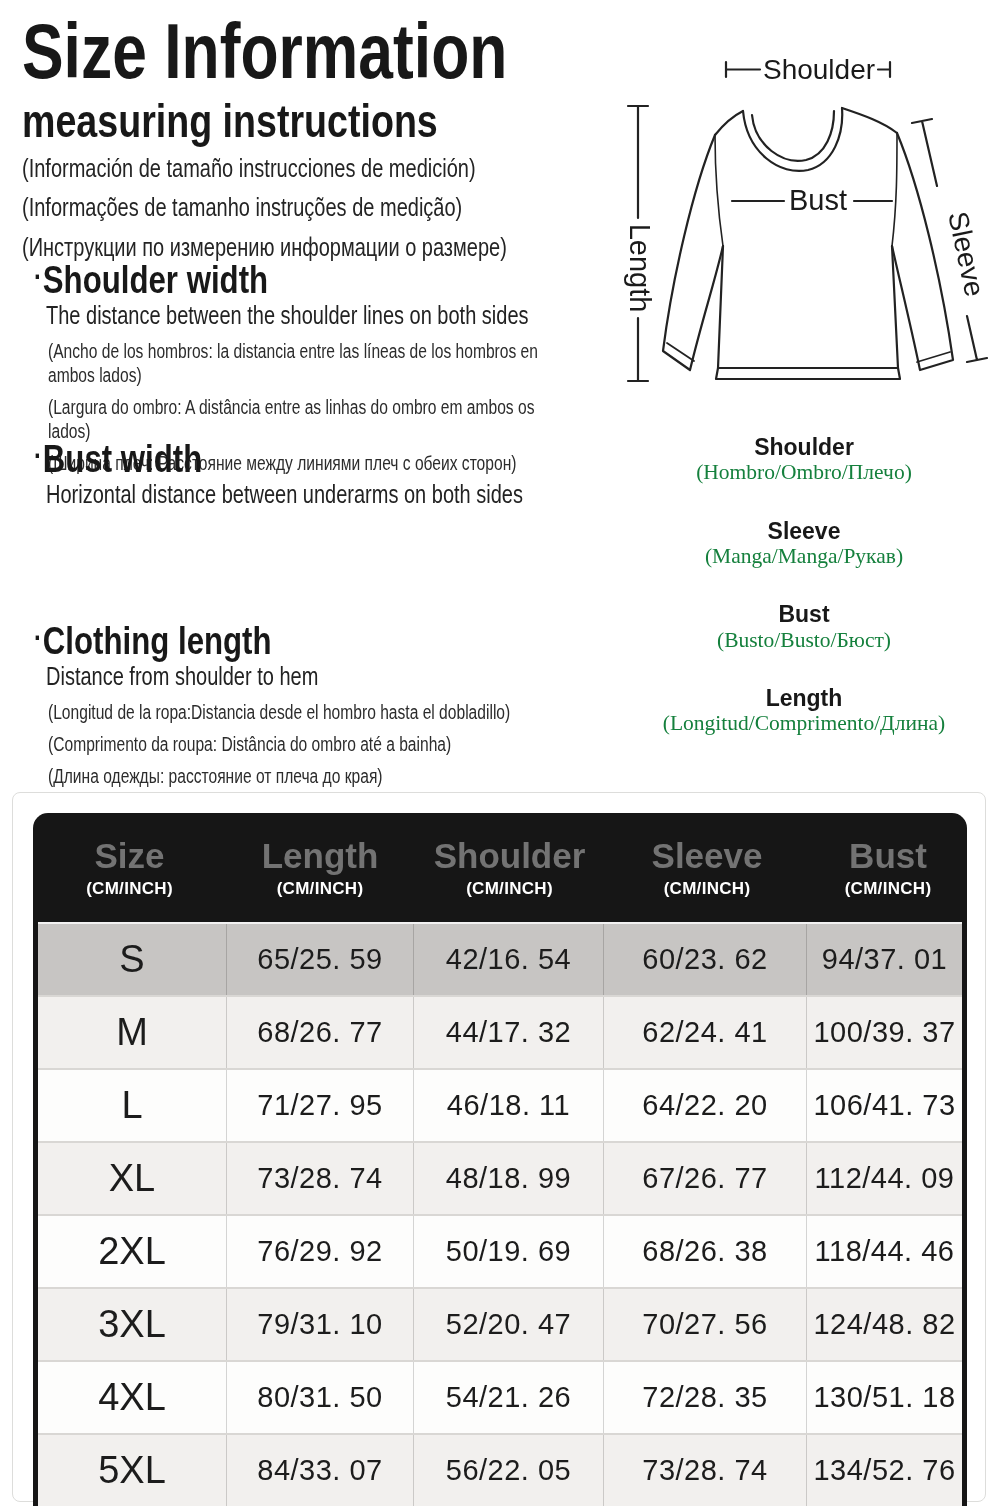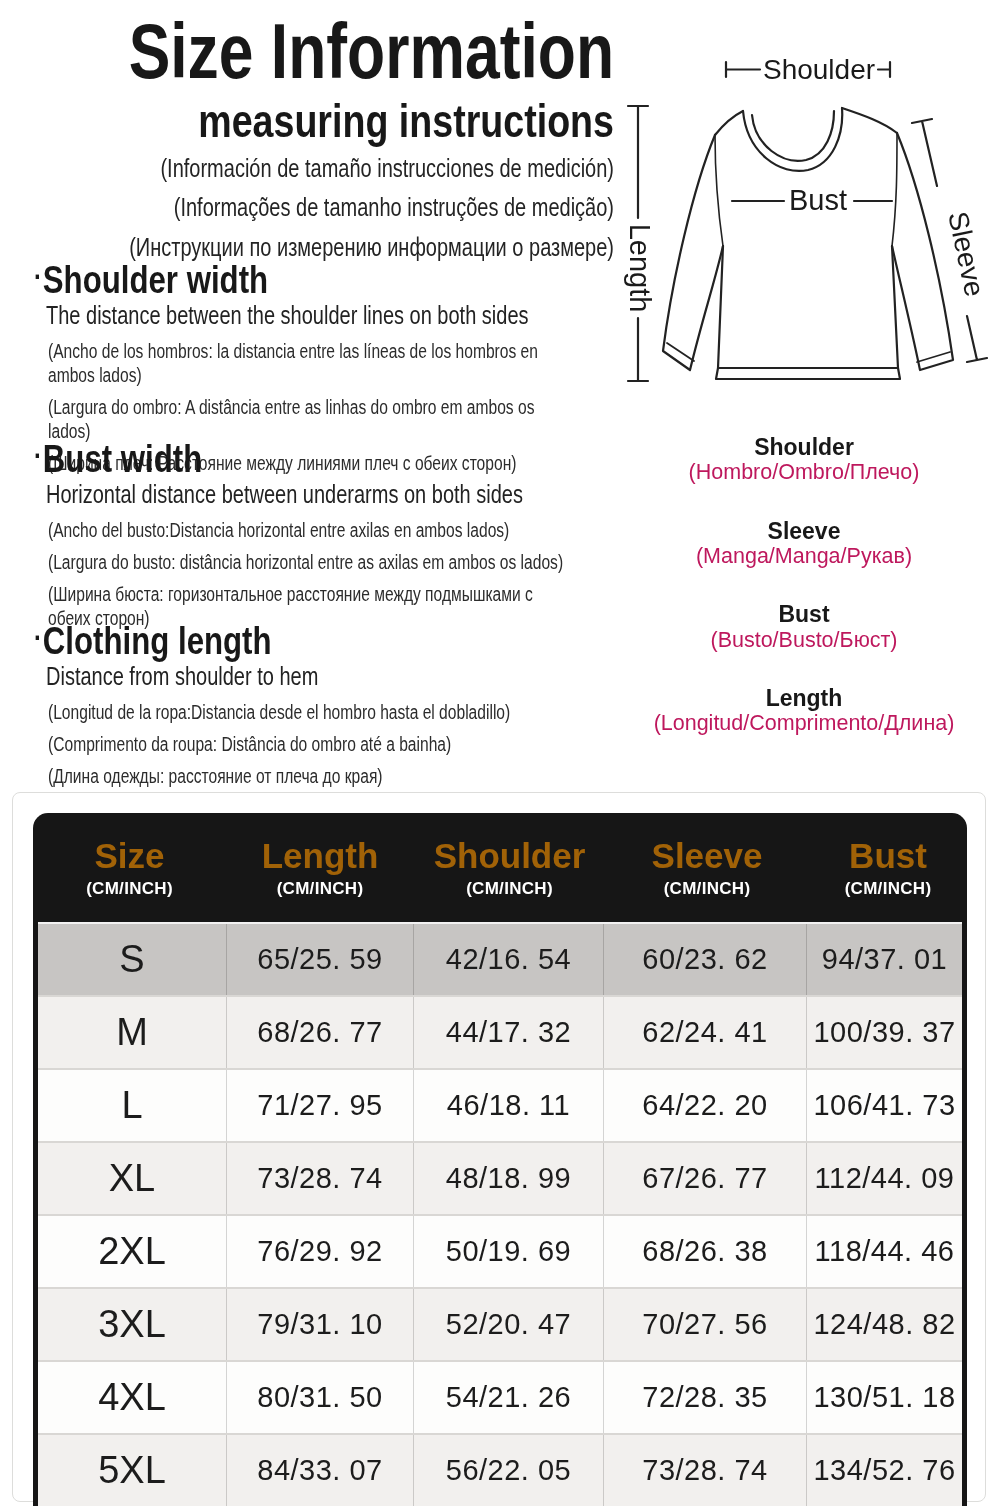--- a/index.html
+++ b/index.html
@@ -2,51 +2,51 @@
 <html><head>
 <meta charset="utf-8">
 <style>
   html,body{margin:0;padding:0;background:#ffffff;}
   body{width:1000px;height:1506px;position:relative;overflow:hidden;
        font-family:"Liberation Sans", sans-serif;color:#1e1e1e;}
   .cx{transform:scaleX(.8);transform-origin:0 0;white-space:normal;}
   .nw{white-space:nowrap;}
 
   
-  .intro{position:absolute;left:22px;top:12px;width:740px;text-align:right;}
+  .intro{position:absolute;left:22px;top:12px;width:740px;}
   .intro h1{margin:0;font-size:78px;line-height:1.02;font-weight:bold;color:#181818;}
   .intro h2{margin:4px 0 0 0;font-size:47px;line-height:1.05;font-weight:bold;color:#181818;}
   .intro .tr{margin-top:8px;font-size:25px;line-height:1.26;color:#242424;}
 
   
   .section{position:absolute;left:34px;width:740px;}
   .sec-shoulder{top:260px;} .sec-bust{top:439px;} .sec-length{top:621px;}
   .section h3{margin:0;font-size:39px;line-height:1.0;font-weight:bold;color:#181818;}
   .section h3 .bullet{font-size:30px;vertical-align:6px;margin-right:1px;}
   .section .desc{margin:3px 0 0 12px;font-size:25px;line-height:1.1;color:#222;}
   .section .tr-list{margin:9px 0 0 14px;width:668px;}
   .section .tr-list p{margin:0 0 8px 0;font-size:19.5px;line-height:1.24;color:#2c2c2c;width:664px;}
 
   
   .diagram{position:absolute;left:620px;top:18px;width:380px;height:412px;}
 
   
   .legend{position:absolute;left:614px;top:434px;width:380px;text-align:center;}
   .legend .item{margin-bottom:33px;}
   .legend .term{font-size:23px;font-weight:bold;line-height:1.14;color:#181818;}
-  .legend .transl{font-size:21.5px;line-height:1.14;color:#be185d;}
+  .legend .transl{font-size:21.5px;line-height:1.14;color:#15803d;font-family:Liberation Serif, serif;}
 
   
   .table-card{position:absolute;left:12px;top:792px;width:974px;height:710px;
               background:#ffffff;border:1px solid #dddddb;border-radius:8px;box-sizing:border-box;}
   .size-table{position:absolute;left:20px;top:20px;width:934px;}
   .thead{display:flex;height:109px;background:#161616;border-radius:15px 15px 0 0;
          align-items:center;box-sizing:border-box;}
   .th{display:flex;flex-direction:column;align-items:center;justify-content:center;gap:7px;}
-  .th .lbl{color:#a16207;font-size:35px;font-weight:bold;line-height:1;}
+  .th .lbl{color:#737373;font-size:35px;font-weight:bold;line-height:1;}
   .th .unit{color:#fff;font-size:17px;font-weight:bold;line-height:1;letter-spacing:.3px;}
   .c0{width:193px;} .c1{width:188px;} .c2{width:191px;} .c3{width:204px;} .c4{width:158px;}
   .tbody{border-left:5px solid #161616;border-right:5px solid #161616;
          border-bottom:6px solid #161616;box-sizing:border-box;width:934px;background:#fff;}
   .trow{display:flex;height:71px;align-items:center;border-top:2px solid #d9d7d4;}
   .trow:first-child{border-top:2px solid #f2f2f2;}
   .td{text-align:center;font-size:29px;letter-spacing:.5px;color:#1c1c1c;box-sizing:border-box;
       border-left:1px solid rgba(0,0,0,.16);height:100%;display:flex;align-items:center;justify-content:center;}
   .td.size{font-size:38px;letter-spacing:0;border-left:none;}
   .b0{width:188px;} .b1{width:187px;} .b2{width:190px;} .b3{width:203px;} .b4{width:156px;}
@@ -69,25 +69,20 @@
   <div class="tr-list">
     <p class="cx">(Ancho de los hombros: la distancia entre las líneas de los hombros en ambos lados)</p>
     <p class="cx">(Largura do ombro: A distância entre as linhas do ombro em ambos os lados)</p>
     <p class="cx">(Ширина плеч: Расстояние между линиями плеч с обеих сторон)</p>
   </div>
 </div>
 
 <div class="section sec-bust">
   <h3 class="cx nw"><span class="bullet">·</span><span>Bust width</span></h3>
   <div class="desc cx nw">Horizontal distance between underarms on both sides</div>
-  <div class="tr-list">
-    <p class="cx">(Ancho del busto:Distancia horizontal entre axilas en ambos lados)</p>
-    <p class="cx">(Largura do busto: distância horizontal entre as axilas em ambos os lados)</p>
-    <p class="cx">(Ширина бюста: горизонтальное расстояние между подмышками с обеих сторон)</p>
-  </div>
 </div>
 
 <div class="section sec-length">
   <h3 class="cx nw"><span class="bullet">·</span><span>Clothing length</span></h3>
   <div class="desc cx nw">Distance from shoulder to hem</div>
   <div class="tr-list">
     <p class="cx">(Longitud de la ropa:Distancia desde el hombro hasta el dobladillo)</p>
     <p class="cx">(Comprimento da roupa: Distância do ombro até a bainha)</p>
     <p class="cx">(Длина одежды: расстояние от плеча до края)</p>
   </div>

